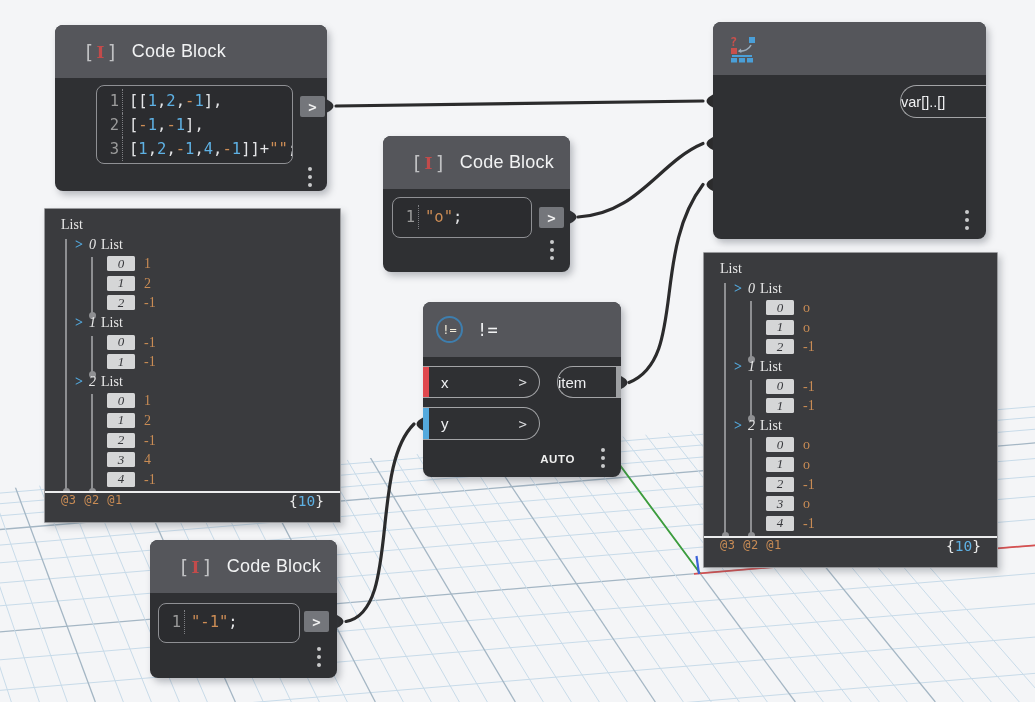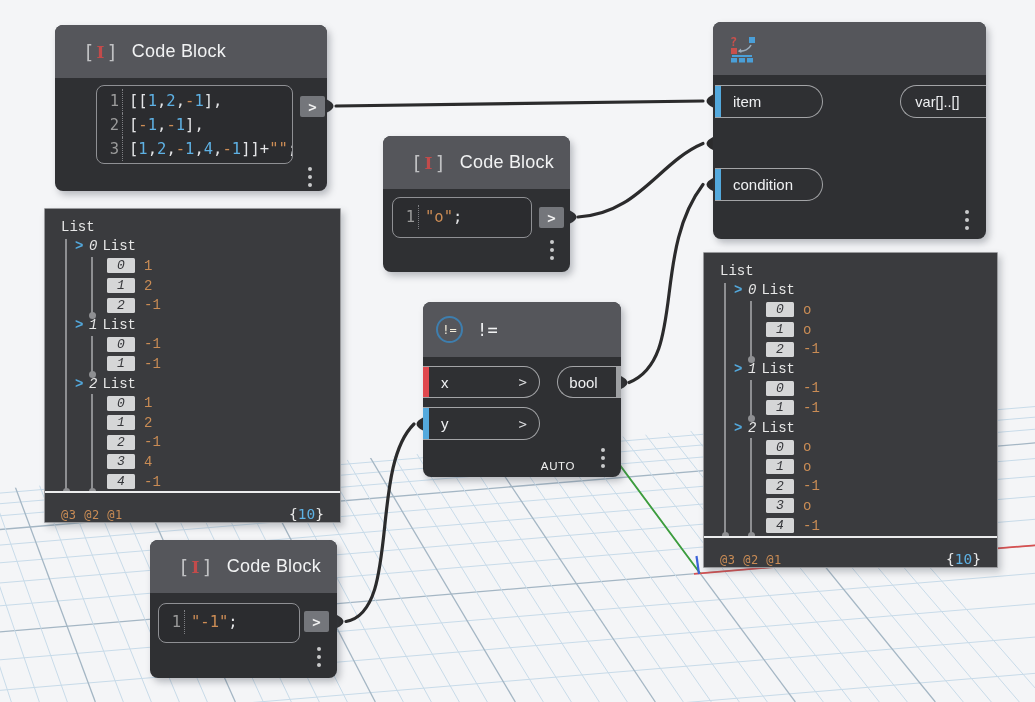--- a/index.html
+++ b/index.html
@@ -27,46 +27,46 @@
   .c-p{color:#E4E5E7}.c-n{color:#5EB1E4}.c-o{color:#CD8D55}
   .out-btn{position:absolute;width:25px;height:21px;background:#74767B;border-radius:2px;
            color:#F0F0F0;font:bold 14px "DejaVu Sans Mono",monospace;display:flex;
            align-items:center;justify-content:center;}
   .dots{position:absolute;display:flex;flex-direction:column;gap:4px;}
   .dots i{width:4px;height:4px;border-radius:50%;background:#C9CACC;}
   
   .pill{position:absolute;border:1.5px solid #A3A4A7;color:#EFF0F2;font-size:15px;
         display:flex;align-items:center;overflow:hidden;}
   .pill.in-left{border-left:none;border-radius:0 17px 17px 0;padding-left:18px;}
-  .pill.out-right{border-right:none;border-radius:17px 0 0 17px;justify-content:center;padding-right:12px;}
+  .pill.out-right{border-right:none;border-radius:17px 0 0 17px;justify-content:flex-start;padding-right:12px;}
   .pstrip{position:absolute;left:0;top:0;bottom:0;width:6px;}
   .pstrip-r{position:absolute;right:0;top:0;bottom:0;width:5px;background:#9EA0A3;}
   .pchev{margin-left:auto;margin-right:12px;color:#DADBDD;font-family:"DejaVu Sans Mono",monospace;font-size:14px;}
-  .lacing{position:absolute;color:#F0F0F0;font-size:11.5px;font-weight:normal;letter-spacing:.6px;margin-top:7px;}
+  .lacing{position:absolute;color:#F0F0F0;font-size:11.5px;font-weight:bold;letter-spacing:.6px;}
   
   .neq-icon{width:27px;height:27px;border:2.5px solid #3E7EAE;border-radius:50%;display:flex;
             align-items:center;justify-content:center;color:#F5EFDC;
             font:12px "DejaVu Sans Mono",monospace;}
   
   .watch{position:absolute;background:#3A3B3E;border:1px solid #98999C;z-index:3;border-radius:1px;
          box-shadow:3px 4px 7px rgba(70,75,85,.3);}
   .watch-body{position:absolute;left:0;right:0;top:0;bottom:31px;padding-top:8px;overflow:hidden;}
-  .wrow{height:19.6px;display:flex;align-items:center;font-family:Liberation Mono, monospace;
+  .wrow{height:19.6px;display:flex;align-items:flex-start;font-family:Liberation Serif, serif;
         font-size:14px;color:#E8E8E8;position:relative;z-index:2;}
   .wroot-label{padding-left:16px;}
   .wchev{margin-left:30px;color:#53A8DC;font-weight:bold;width:12px;}
   .wgidx{font-style:italic;margin:0 5px 0 2px;}
   .wbadge{margin-left:62px;min-width:28px;height:15px;background:#D5D6D7;color:#35363A;
           font-style:italic;font-size:13px;display:flex;align-items:center;justify-content:center;
           border-radius:1.5px;padding:0 3px;}
   .wval{color:#C98C55;margin-left:9px;}
   .vguide{position:absolute;width:2px;background:#8E8F92;z-index:1;}
   .gdot{position:absolute;width:7px;height:7px;border-radius:50%;background:#8E8F92;z-index:1;}
   .watch-footer{position:absolute;left:0;right:0;bottom:0;height:31px;border-top:2px solid #ECEDEE;
-                display:flex;align-items:flex-end;justify-content:space-between;padding:0 16px 0 16px;
+                display:flex;align-items:flex-start;justify-content:space-between;padding:0 16px 0 16px;
                 font-family:"DejaVu Sans Mono",monospace;}
   .f-left{color:#C98C55;font-size:12px;letter-spacing:.5px;}
   .f-right{font-size:14.5px;}
   .f-right .c-p{color:#E8E8E8}
   
   #tooltip-fn{position:absolute;left:408px;top:491px;width:224px;height:33px;background:#313236;
               border:1px solid #26272A;z-index:3;display:flex;align-items:center;padding-left:19px;
               color:#E3C84F;font:bold 15px "DejaVu Sans Mono",monospace;letter-spacing:.5px;}
   
   #node-cb1{left:55px;top:25px;width:272px;height:166px;}
@@ -264,21 +264,21 @@
       <span class="pstrip" style="background:#E0484E"></span>
       <span>x</span>
       <span class="pchev">&gt;</span>
     </div>
     <div class="pill in-left pill-y">
       <span class="pstrip" style="background:#54A9DD"></span>
       <span>y</span>
       <span class="pchev">&gt;</span>
     </div>
     <div class="pill out-right pill-bool">
-      <span>bool</span>
+      <span>item</span>
       <span class="pstrip-r"></span>
     </div>
     <span class="lacing">AUTO</span>
     <div class="dots">
         <i></i>
         <i></i>
         <i></i>
       </div>
   </div>
 
@@ -289,28 +289,20 @@
         <rect x="21" y="3" width="6" height="6" fill="#4A9FD8"></rect>
         <path d="M23,11 C21,15.5 16,17.5 11.5,17" stroke="#9AACBC" stroke-width="1.6" fill="none"></path>
         <path d="M13,14.6 L9.8,17.2 L13.4,18.9 Z" fill="#9AACBC"></path>
         <rect x="3" y="14" width="6" height="6" fill="#C9504C"></rect>
         <rect x="4" y="21" width="20" height="2" fill="#4A9FD8"></rect>
         <rect x="3" y="24" width="6" height="4.5" fill="#4A9FD8"></rect>
         <rect x="11" y="24" width="6" height="4.5" fill="#4A9FD8"></rect>
         <rect x="19" y="24" width="6" height="4.5" fill="#4A9FD8"></rect>
       </svg>
     </div>
-    <div class="pill in-left pill-item">
-      <span class="pstrip" style="background:#54A9DD"></span>
-      <span>item</span>
-    </div>
-    <div class="pill in-left pill-cond">
-      <span class="pstrip" style="background:#54A9DD"></span>
-      <span>condition</span>
-    </div>
     <div class="pill out-right pill-out">
       <span>var[]..[]</span>
     </div>
     <div class="dots">
         <i></i>
         <i></i>
         <i></i>
       </div>
   </div>
 

